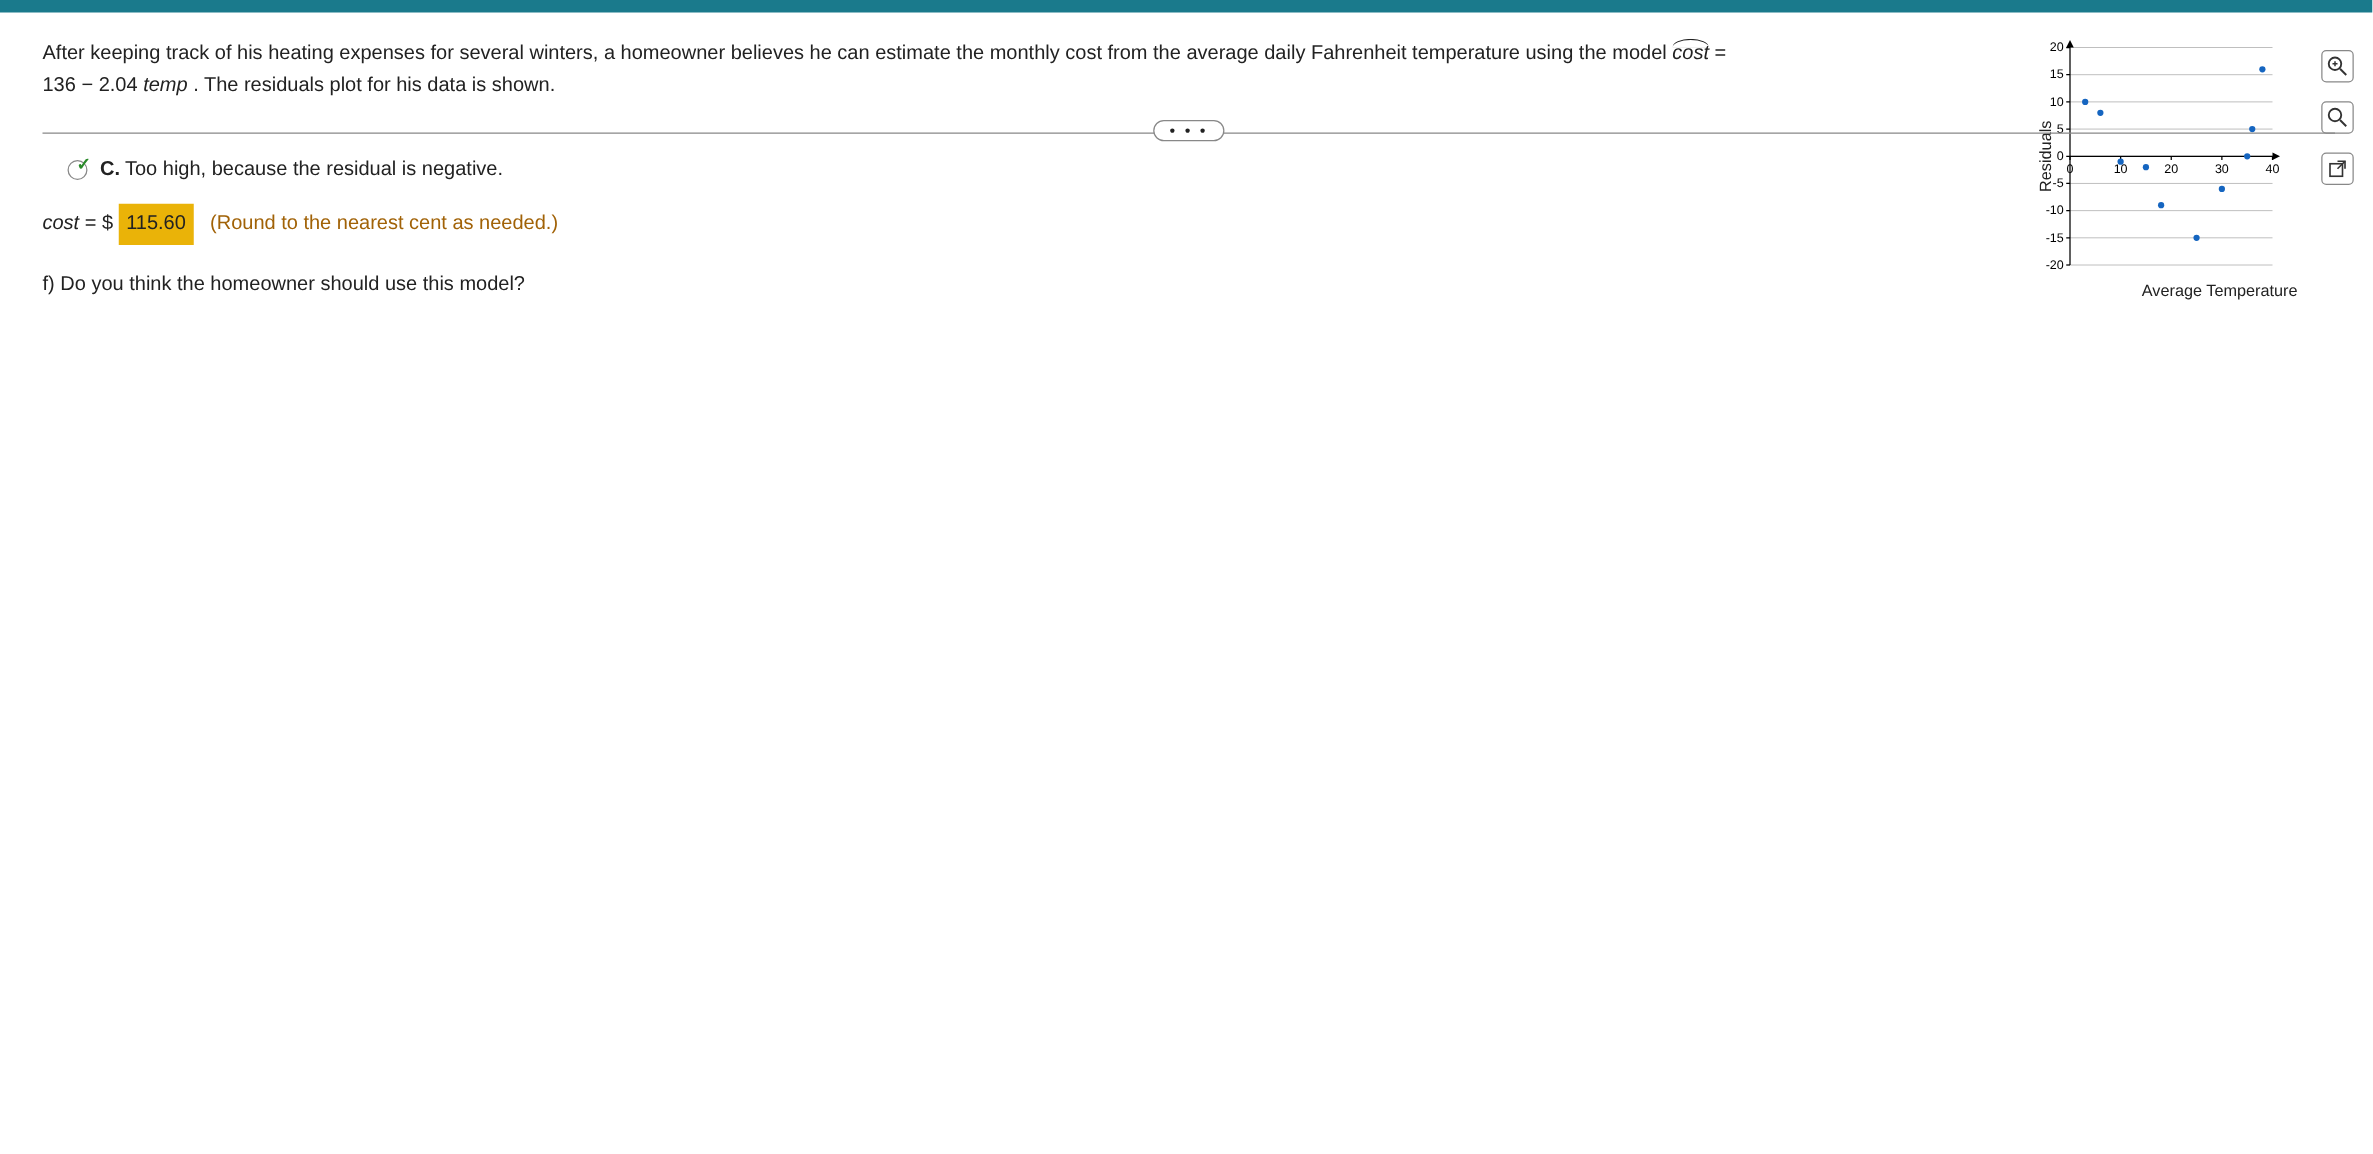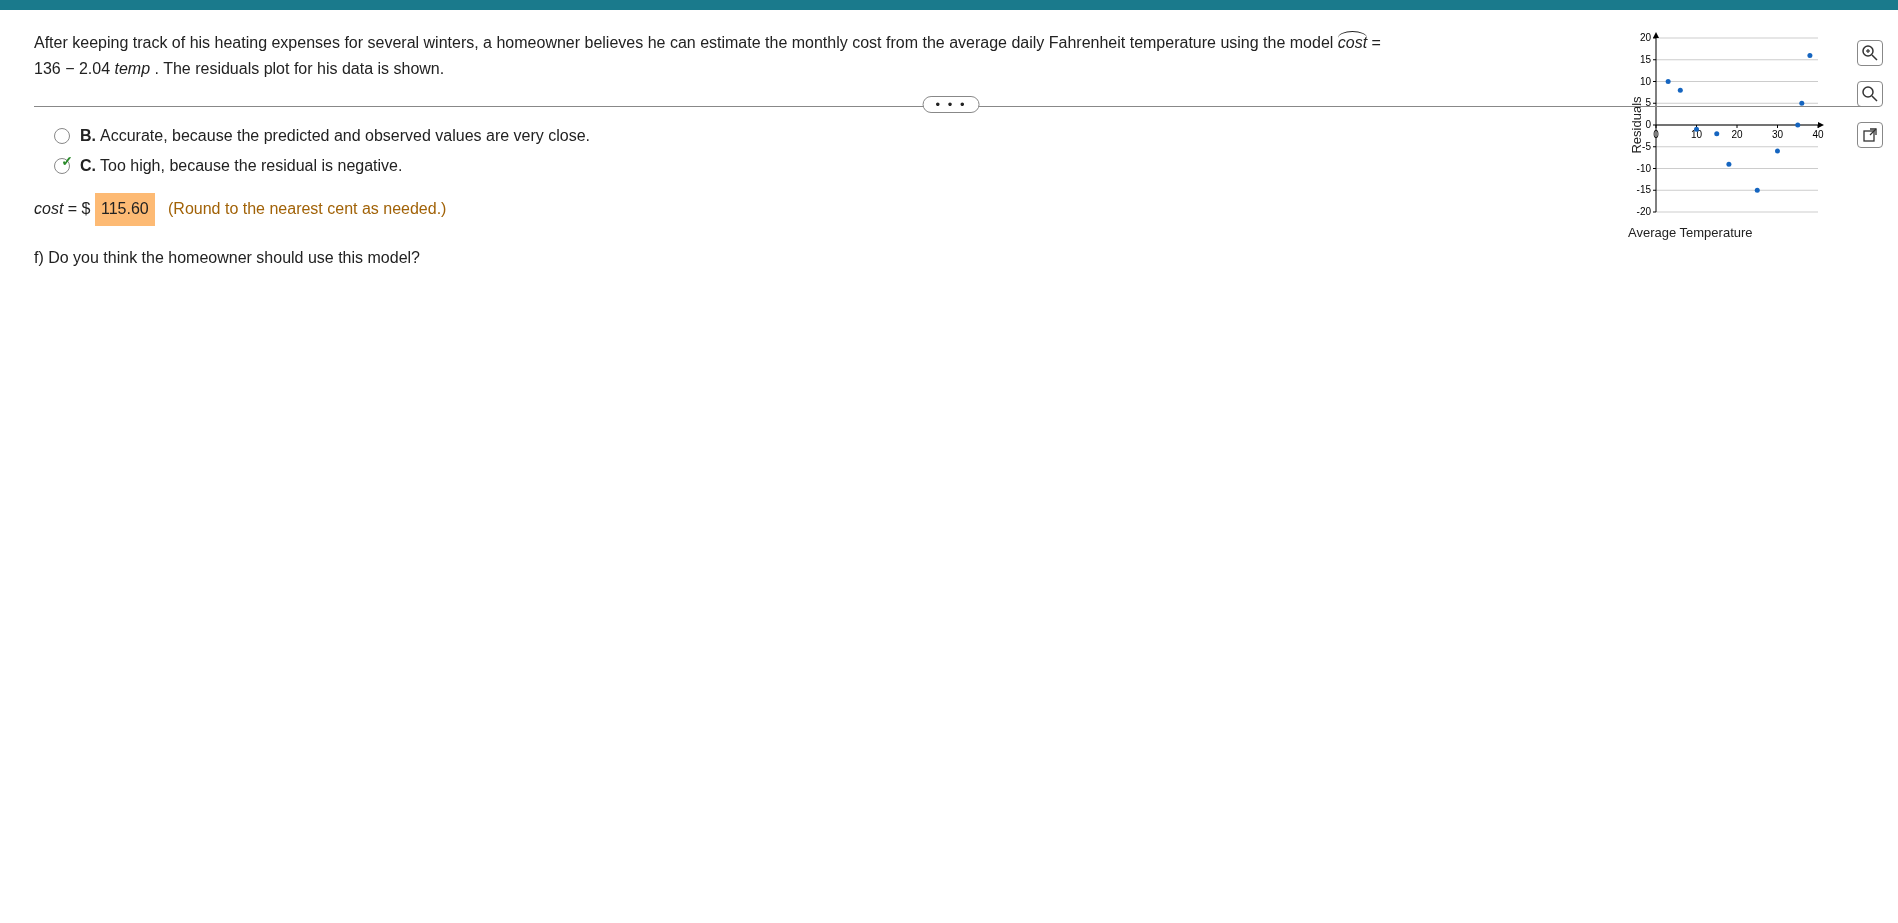--- a/index.html
+++ b/index.html
@@ -6,35 +6,35 @@
 body { font-family: Arial, Helvetica, sans-serif; font-size: 16px; color: #222; background: #fff; }
 .top-bar { height: 10px; background: #1a7a8c; }
 .content { padding: 20px 30px 10px 34px; position: relative; }
 .question-text { line-height: 1.6; max-width: 1350px; }
 .question-text .hat { position: relative; font-style: italic; }
 .question-text .hat::before { content: ''; position: absolute; top: -3px; left: 0; right: 0; height: 6px; border-top: 1px solid #222; border-radius: 50% 50% 0 0 / 100% 100% 0 0; }
 .question-text .italic { font-style: italic; }
 .chart-area { position: absolute; right: 60px; top: 20px; width: 240px; }
 .chart-box { position: relative; width: 200px; height: 190px; margin-left: 30px; }
 .y-axis-label { position: absolute; left: -20px; top: 50%; transform: translateY(-50%) rotate(-90deg); font-size: 13px; }
-.x-axis-label { text-align: left; font-size: 13px; margin-left: 30px; margin-top: 5px; }
+.x-axis-label { text-align: right; font-size: 13px; margin-left: 30px; margin-top: 5px; }
 .tool-icons { position: absolute; right: 15px; top: 30px; display: flex; flex-direction: column; gap: 15px; align-items: center; }
 .tool-icon { width: 26px; height: 26px; border: 1px solid #888; border-radius: 4px; display: flex; align-items: center; justify-content: center; cursor: pointer; background: #fff; }
 .divider-wrap { position: relative; margin: 25px 0 20px 0; }
 .divider-line { border: 0; border-top: 1px solid #888; }
 .divider-pill { position: absolute; left: 50%; top: -10px; transform: translateX(-50%); background: #fff; border: 1px solid #888; border-radius: 12px; padding: 0 12px; font-size: 13px; letter-spacing: 2px; cursor: pointer; }
 .answers { padding-left: 20px; }
 .answer-row { display: flex; align-items: center; gap: 10px; margin: 12px 0; }
 .radio { width: 16px; height: 16px; border: 1.5px solid #888; border-radius: 50%; flex-shrink: 0; position: relative; }
 .radio.correct::after { content: '✓'; position: absolute; color: #2a8a2a; font-size: 14px; font-weight: bold; right: -4px; top: -6px; }
 .radio.selected { border-color: #0066cc; }
 .radio.selected::before { content: ''; position: absolute; inset: 3px; background: #0066cc; border-radius: 50%; }
 .answer-label { font-weight: bold; margin-right: 4px; }
 .subq { margin: 18px 0; line-height: 1.8; }
-.input-box { background: #fdba74; padding: 2px 6px; display: inline-block; min-width: 50px; text-align: left; }
+.input-box { background: #eab308; padding: 2px 6px; display: inline-block; min-width: 50px; text-align: left; }
 .blue-text { color: #a16207; }
 .selected-row { border: 1.5px solid #0066cc; padding: 4px; margin-left: -4px; }
 svg { display: block; }
 </style>
 </head>
 <body>
 
 <div class="top-bar"></div>
 
 <div class="content">
@@ -131,24 +131,20 @@
     </div>
   </div>
 
   <div class="divider-wrap">
     <hr class="divider-line">
     <div class="divider-pill">• • •</div>
   </div>
 
   <div class="answers">
     <div class="answer-row">
-      <div class="radio"></div>
-      <div><span class="answer-label">B.</span><span>Accurate, because the predicted and observed values are very close.</span></div>
-    </div>
-    <div class="answer-row">
       <div class="radio correct"></div>
       <div><span class="answer-label">C.</span><span>Too high, because the residual is negative.</span></div>
     </div>
   </div>
 
 
   <div class="subq">
     <span class="hat" style="font-style:italic">cost</span>
     <span> = $ </span>
     <span class="input-box">115.60</span>

